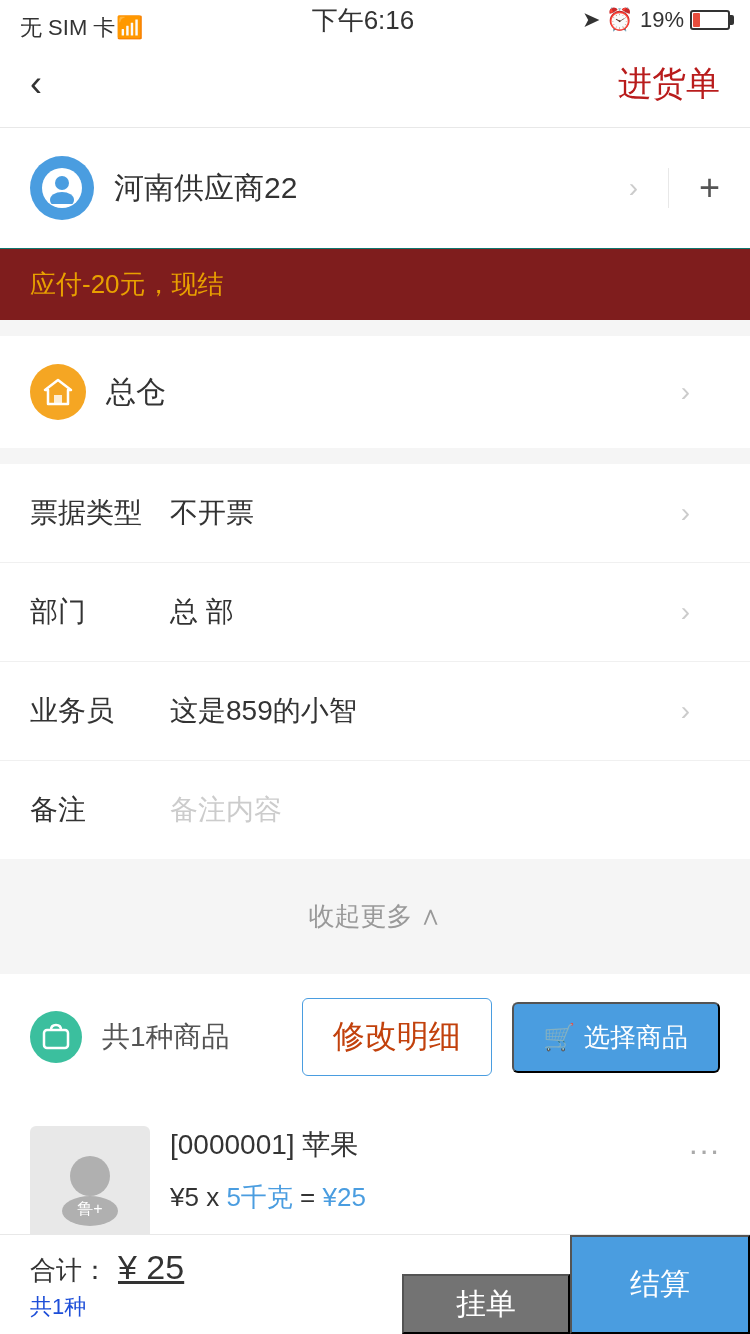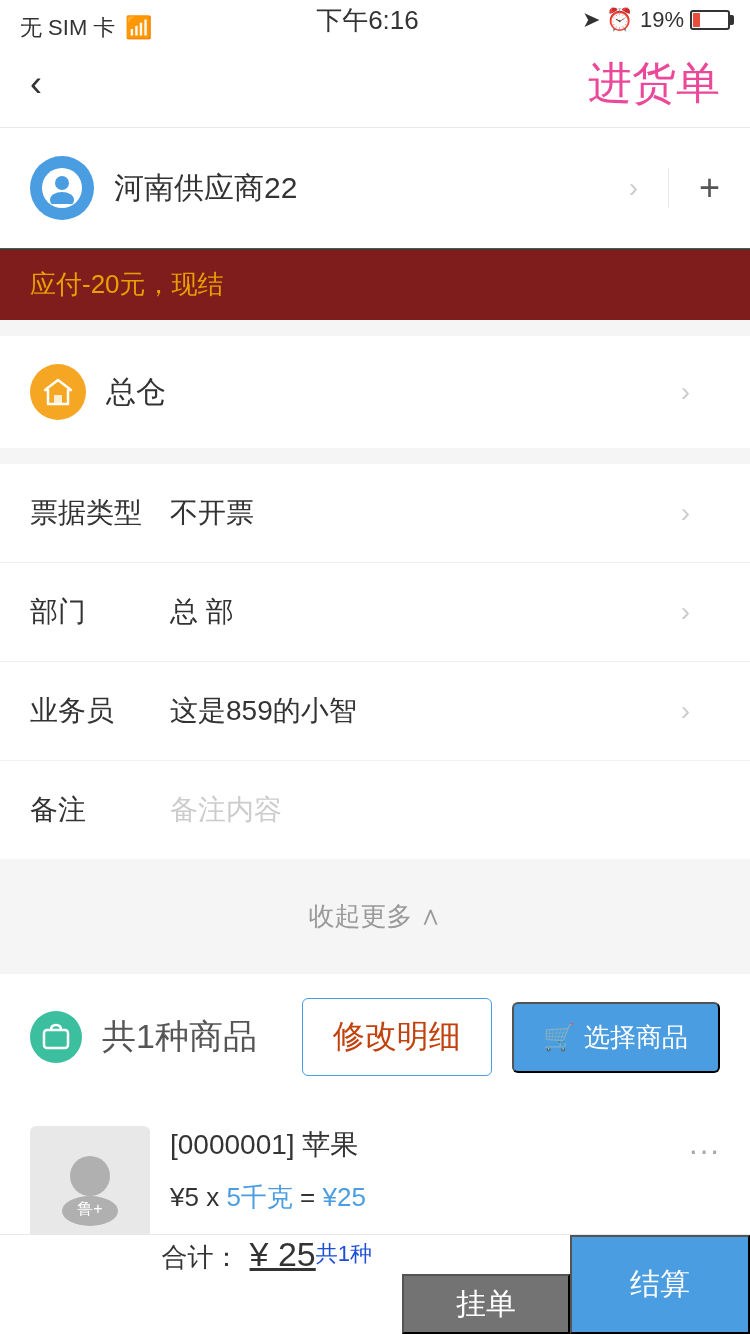--- a/index.html
+++ b/index.html
@@ -18,21 +18,21 @@
     .status-bar {
       background: #fff;
       height: 40px;
       display: flex;
       align-items: center;
       justify-content: space-between;
       padding: 0 20px;
       font-size: 22px;
       color: #333;
     }
-    .status-left { display: flex; align-items: center; gap: 10px; margin-top: 15px; }
+    .status-left { display: flex; align-items: center; gap: 1px; margin-top: 15px; }
     .status-center { font-size: 26px; font-weight: 500; }
     .status-right { display: flex; align-items: center; gap: 6px; font-size: 22px; }
     .battery-icon {
       width: 40px; height: 20px; border: 2px solid #333; border-radius: 3px; position: relative; display: inline-flex; align-items: center;
     }
     .battery-icon::after {
       content: ''; position: absolute; right: -6px; top: 50%; transform: translateY(-50%);
       width: 4px; height: 10px; background: #333; border-radius: 0 2px 2px 0;
     }
     .battery-fill {
@@ -48,23 +48,23 @@
       justify-content: space-between;
       padding: 0 30px;
       border-bottom: 1px solid #e8e8e8;
     }
     .nav-back {
       font-size: 36px;
       color: #333;
       cursor: pointer;
     }
     .nav-title {
-      font-size: 44px;
+      font-size: 34px;
       font-weight: 500;
-      color: #ec4899;
+      color: #b91c1c;
     }
     .nav-action {
       font-size: 28px;
       color: #333;
     }
 
     
     .content { background: #f5f5f5; }
 
     
@@ -159,21 +159,21 @@
       display: flex;
       align-items: center;
       padding: 24px 30px;
       gap: 20px;
     }
     .product-count-icon {
       width: 52px; height: 52px; border-radius: 50%; background: #3bbf9e;
       display: flex; align-items: center; justify-content: center;
       flex-shrink: 0;
     }
-    .product-count-text { flex: 1; font-size: 34px; color: #555; }
+    .product-count-text { flex: 1; font-size: 28px; color: #555; }
 
     .btn-outline {
       border: 1px solid #4a9de0;
       color: #c2410c;
       background: #fff;
       padding: 16px 30px;
       border-radius: 6px;
       font-size: 32px;
       white-space: nowrap;
     }
@@ -219,22 +219,22 @@
       bottom: 0;
       width: 750px;
       height: 100px;
       display: flex;
       background: #fff;
       border-top: 1px solid #e8e8e8;
     }
     .bottom-total {
       flex: 1;
       display: flex;
-      flex-direction: row;
-      justify-content: flex-end;
+      flex-direction: column;
+      justify-content: center;
       padding: 0 30px;
     }
     .total-line1 { font-size: 26px; color: #333; display: flex; align-items: baseline; gap: 10px; }
     .total-amount { font-size: 34px; font-weight: 500; color: #333; text-decoration: underline; }
     .total-line2 { font-size: 22px; color: #1d4ed8; margin-top: 4px; }
     .btn-pending {
       background: #737373;
       color: #fff;
       width: 168px;
       display: flex; align-items: center; justify-content: center;

